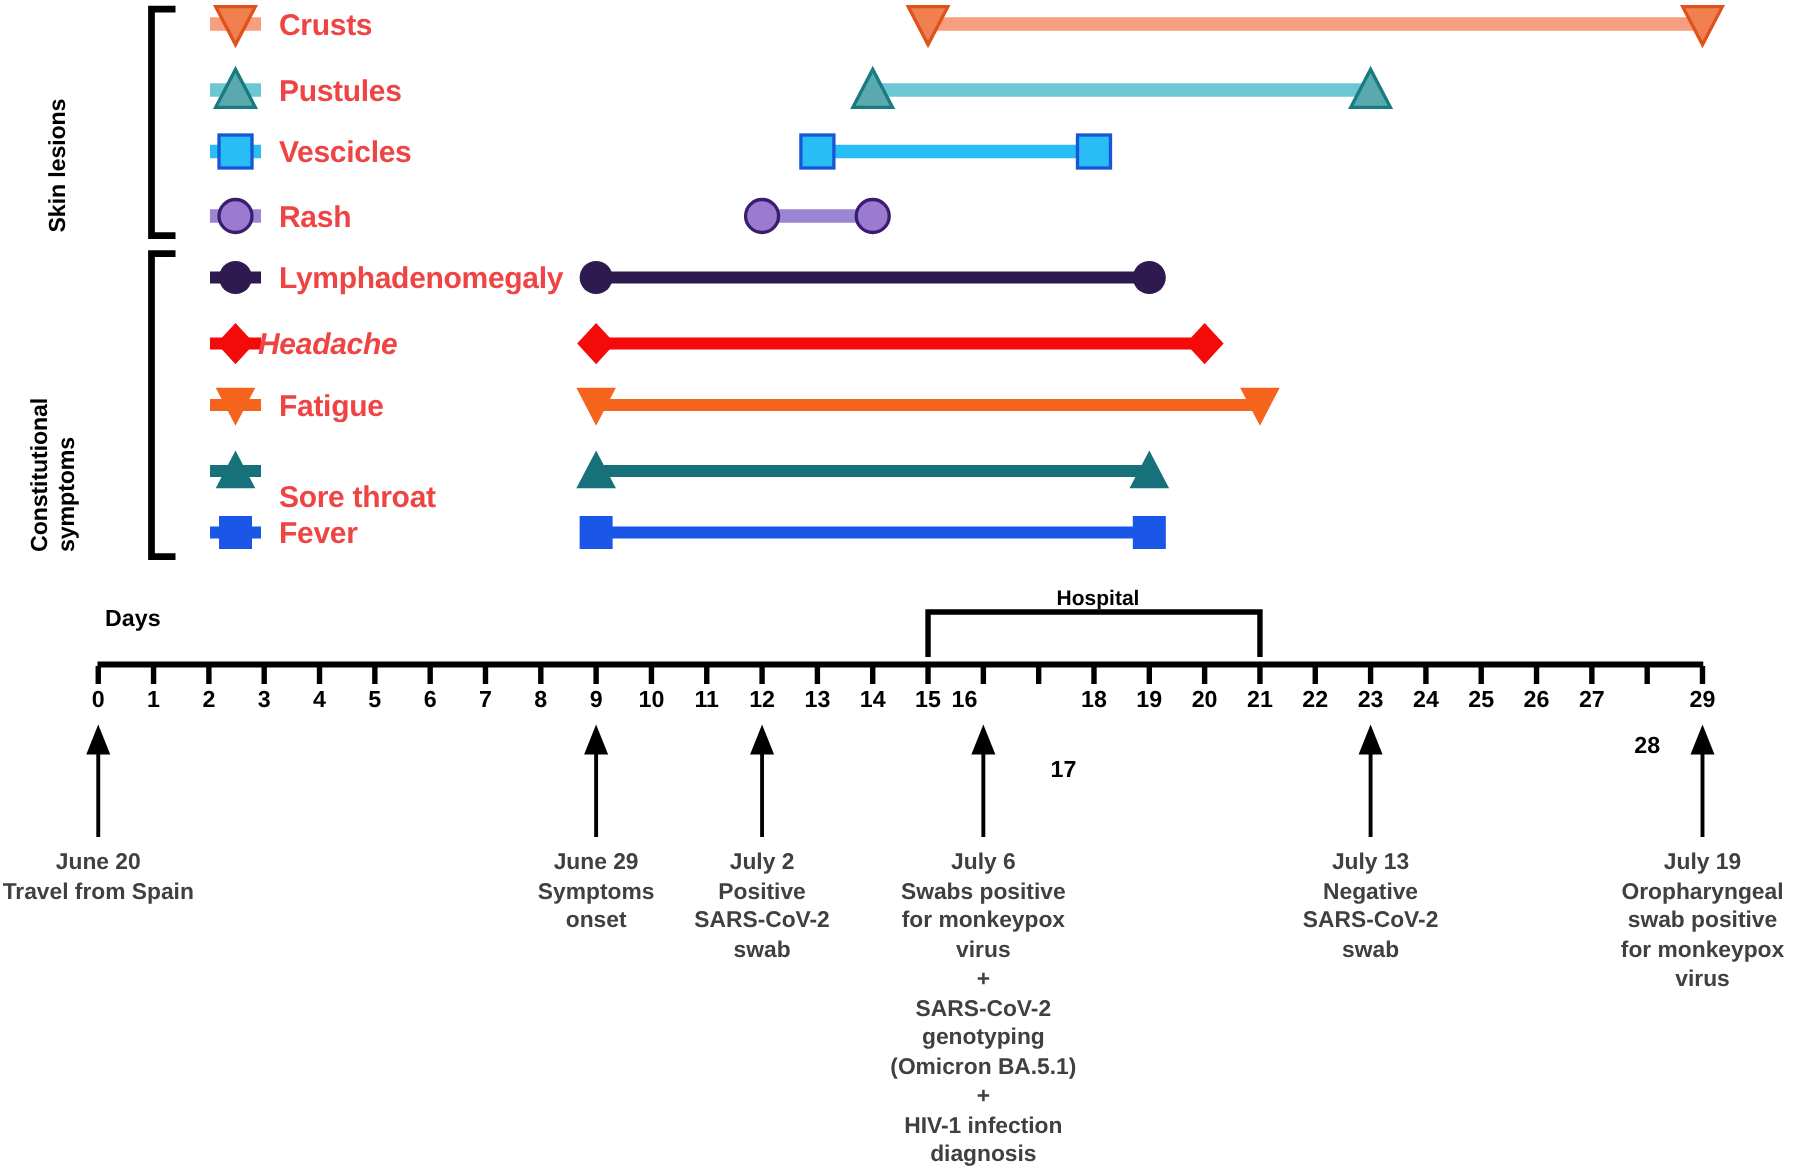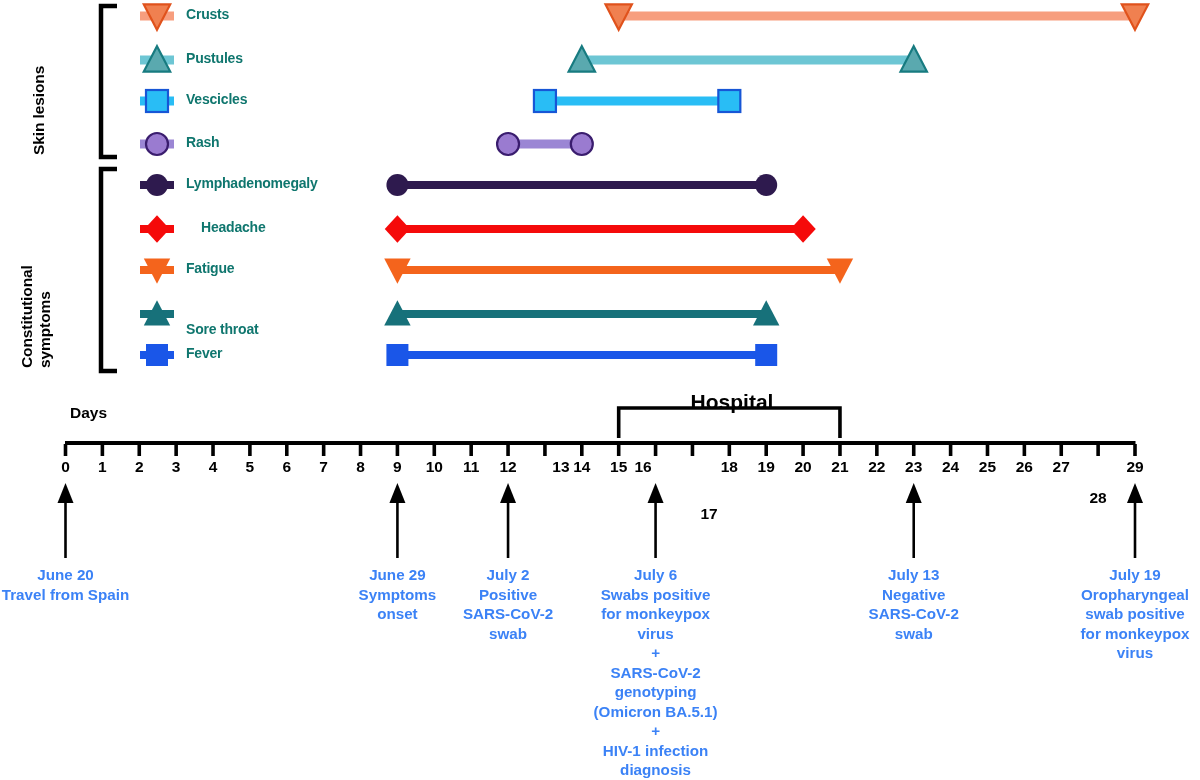--- a/index.html
+++ b/index.html
@@ -30,22 +30,22 @@
     font-weight: bold;
     font-size: 15.5px;
     color: #000000;
     white-space: nowrap;
     transform-origin: 0 0;
     letter-spacing: -0.1px;
   }
   .legend-label {
     position: absolute;
     font-weight: bold;
-    font-size: 14px;
-    color: #0f766e;
+    font-size: 20px;
+    color: #ef4444;
     white-space: nowrap;
     letter-spacing: -0.2px;
   }
   .tick-num {
     position: absolute;
     font-weight: bold;
     font-size: 15.5px;
     color: #000;
     text-align: center;
     transform: translateX(-50%);
@@ -53,31 +53,31 @@
   }
   .days-label {
     position: absolute;
     font-weight: bold;
     font-size: 15.5px;
     color: #000;
   }
   .hospital-label {
     position: absolute;
     font-weight: bold;
-    font-size: 21px;
+    font-size: 14px;
     color: #000;
     transform: translateX(-50%);
     white-space: nowrap;
   }
   .event-label {
     position: absolute;
     font-weight: bold;
     font-size: 15.2px;
     line-height: 19.5px;
-    color: #3b82f6;
+    color: #404040;
     text-align: center;
     transform: translateX(-50%);
     white-space: nowrap;
   }
 </style>
 </head>
 <body>
 
 <div id="figure">
 
@@ -181,21 +181,21 @@
     <span>Constitutional</span><br>
     <span>symptoms</span>
   </div>
 
   <div id="legend-labels">
       <div class="legend-label" style="left: 186px; top: 6px;">Crusts</div>
       <div class="legend-label" style="left: 186px; top: 50px;">Pustules</div>
       <div class="legend-label" style="left: 186px; top: 91px;">Vescicles</div>
       <div class="legend-label" style="left: 186px; top: 134px;">Rash</div>
       <div class="legend-label" style="left: 186px; top: 175px;">Lymphadenomegaly</div>
-      <div class="legend-label" style="left: 201px; top: 219px;">Headache</div>
+      <div class="legend-label" style="left: 172px; top: 219px; font-style: italic;">Headache</div>
       <div class="legend-label" style="left: 186px; top: 260px;">Fatigue</div>
       <div class="legend-label" style="left: 186px; top: 321px;">Sore throat</div>
       <div class="legend-label" style="left: 186px; top: 345px;">Fever</div>
     </div>
 
   <div class="days-label" style="left:70px; top:404px;">Days</div>
 
   <div class="hospital-label" style="left:732px; top:390px;">Hospital</div>
 
   <div id="tick-numbers">
@@ -205,21 +205,21 @@
       <div class="tick-num" style="left: 176.138px; top: 458px;">3</div>
       <div class="tick-num" style="left: 213.017px; top: 458px;">4</div>
       <div class="tick-num" style="left: 249.897px; top: 458px;">5</div>
       <div class="tick-num" style="left: 286.776px; top: 458px;">6</div>
       <div class="tick-num" style="left: 323.655px; top: 458px;">7</div>
       <div class="tick-num" style="left: 360.534px; top: 458px;">8</div>
       <div class="tick-num" style="left: 397.414px; top: 458px;">9</div>
       <div class="tick-num" style="left: 434.293px; top: 458px;">10</div>
       <div class="tick-num" style="left: 471.172px; top: 458px;">11</div>
       <div class="tick-num" style="left: 508.052px; top: 458px;">12</div>
-      <div class="tick-num" style="left: 544.931px; top: 458px; margin-left: 16px;">13</div>
+      <div class="tick-num" style="left: 544.931px; top: 458px;">13</div>
       <div class="tick-num" style="left: 581.81px; top: 458px;">14</div>
       <div class="tick-num" style="left: 618.69px; top: 458px;">15</div>
       <div class="tick-num" style="left: 643px; top: 458px;">16</div>
       <div class="tick-num" style="left: 709px; top: 458px; margin-top: 47px;">17</div>
       <div class="tick-num" style="left: 729.328px; top: 458px;">18</div>
       <div class="tick-num" style="left: 766.207px; top: 458px;">19</div>
       <div class="tick-num" style="left: 803.086px; top: 458px;">20</div>
       <div class="tick-num" style="left: 839.966px; top: 458px;">21</div>
       <div class="tick-num" style="left: 876.845px; top: 458px;">22</div>
       <div class="tick-num" style="left: 913.724px; top: 458px; text-align: right;">23</div>

